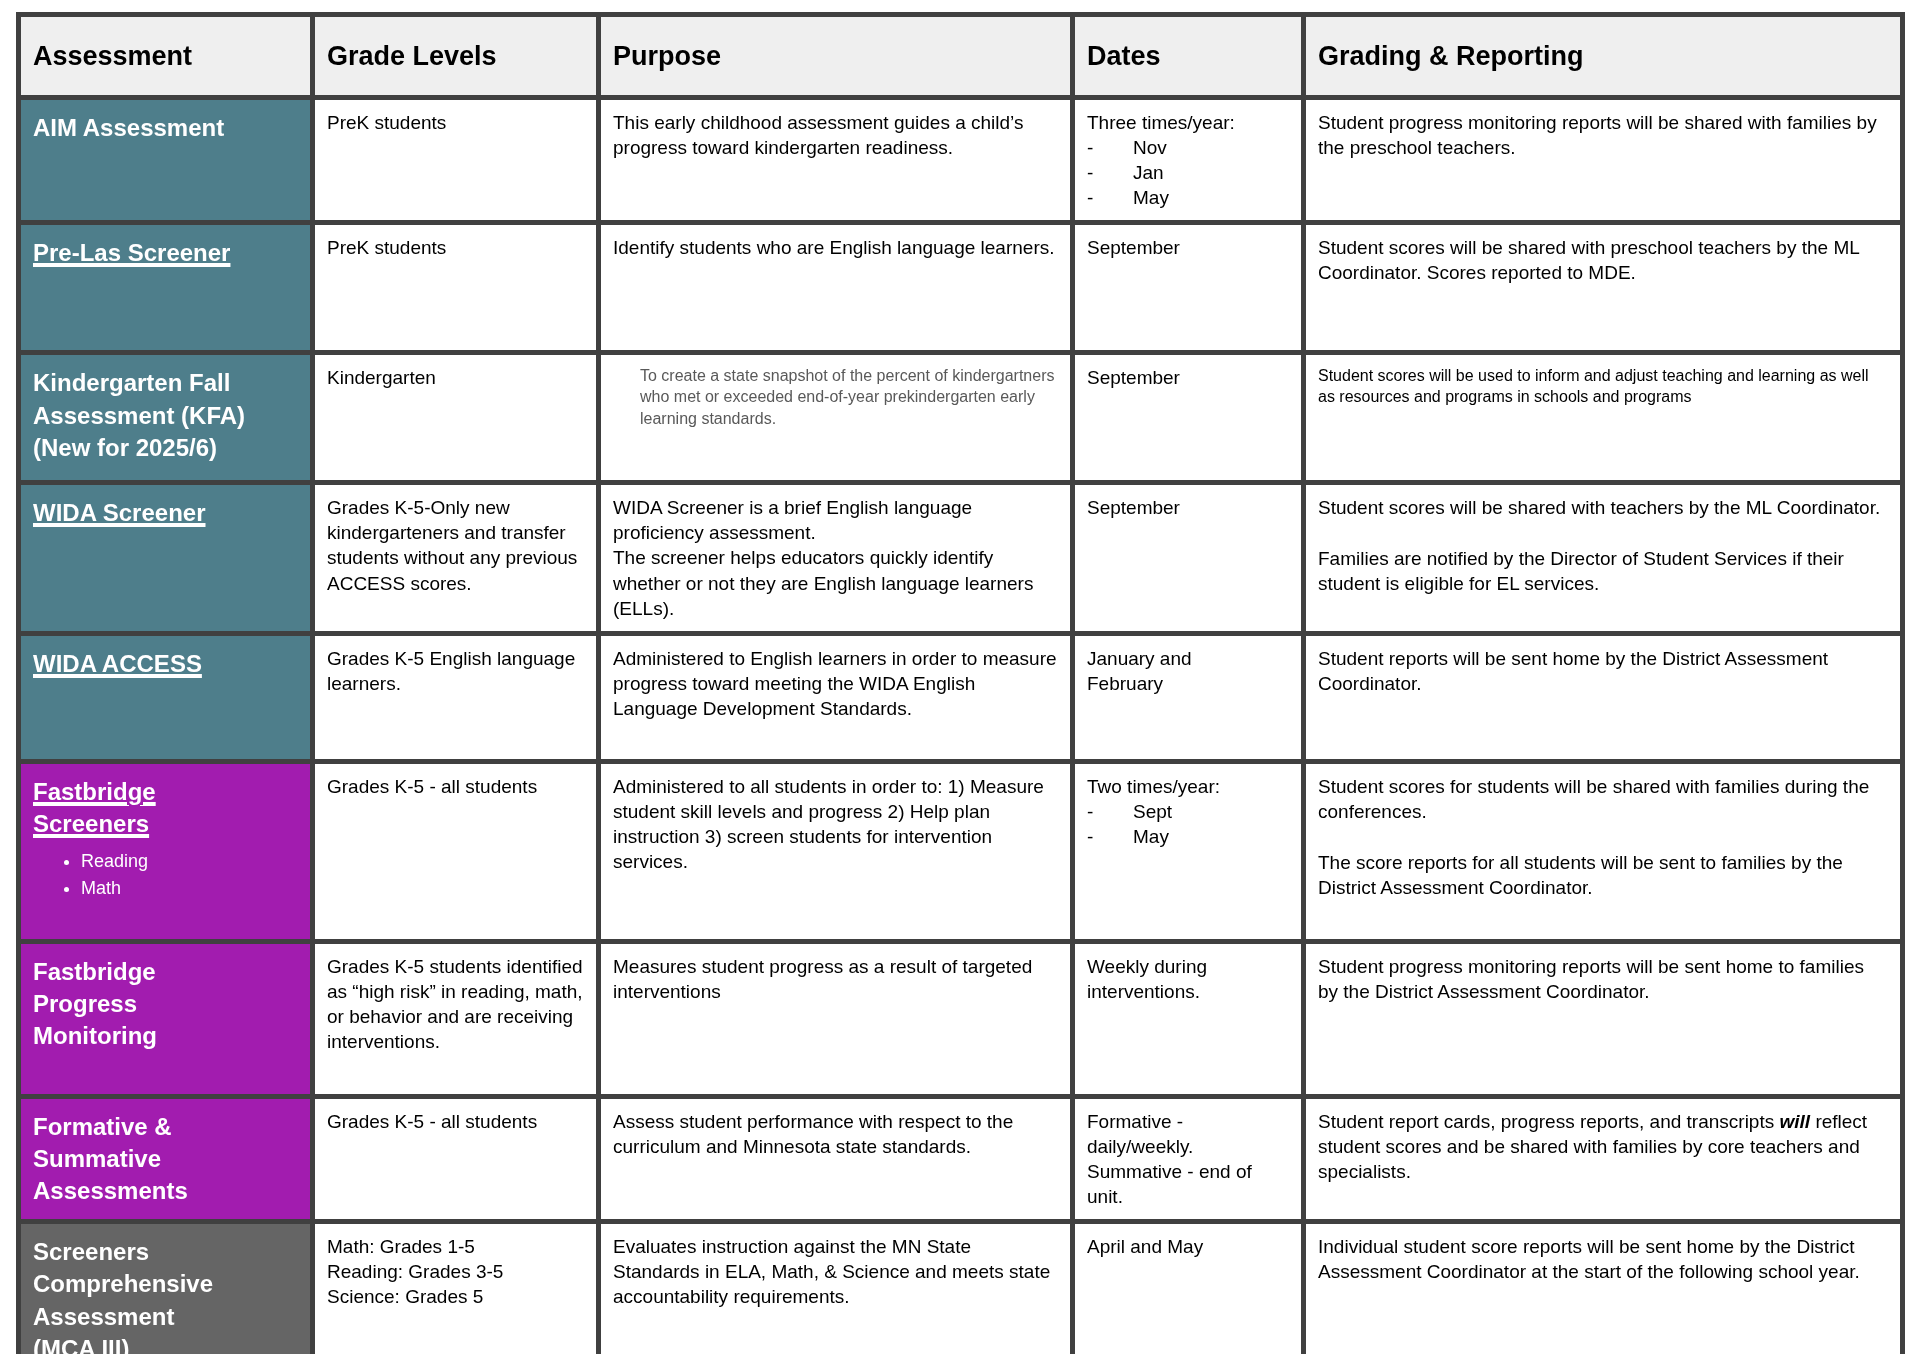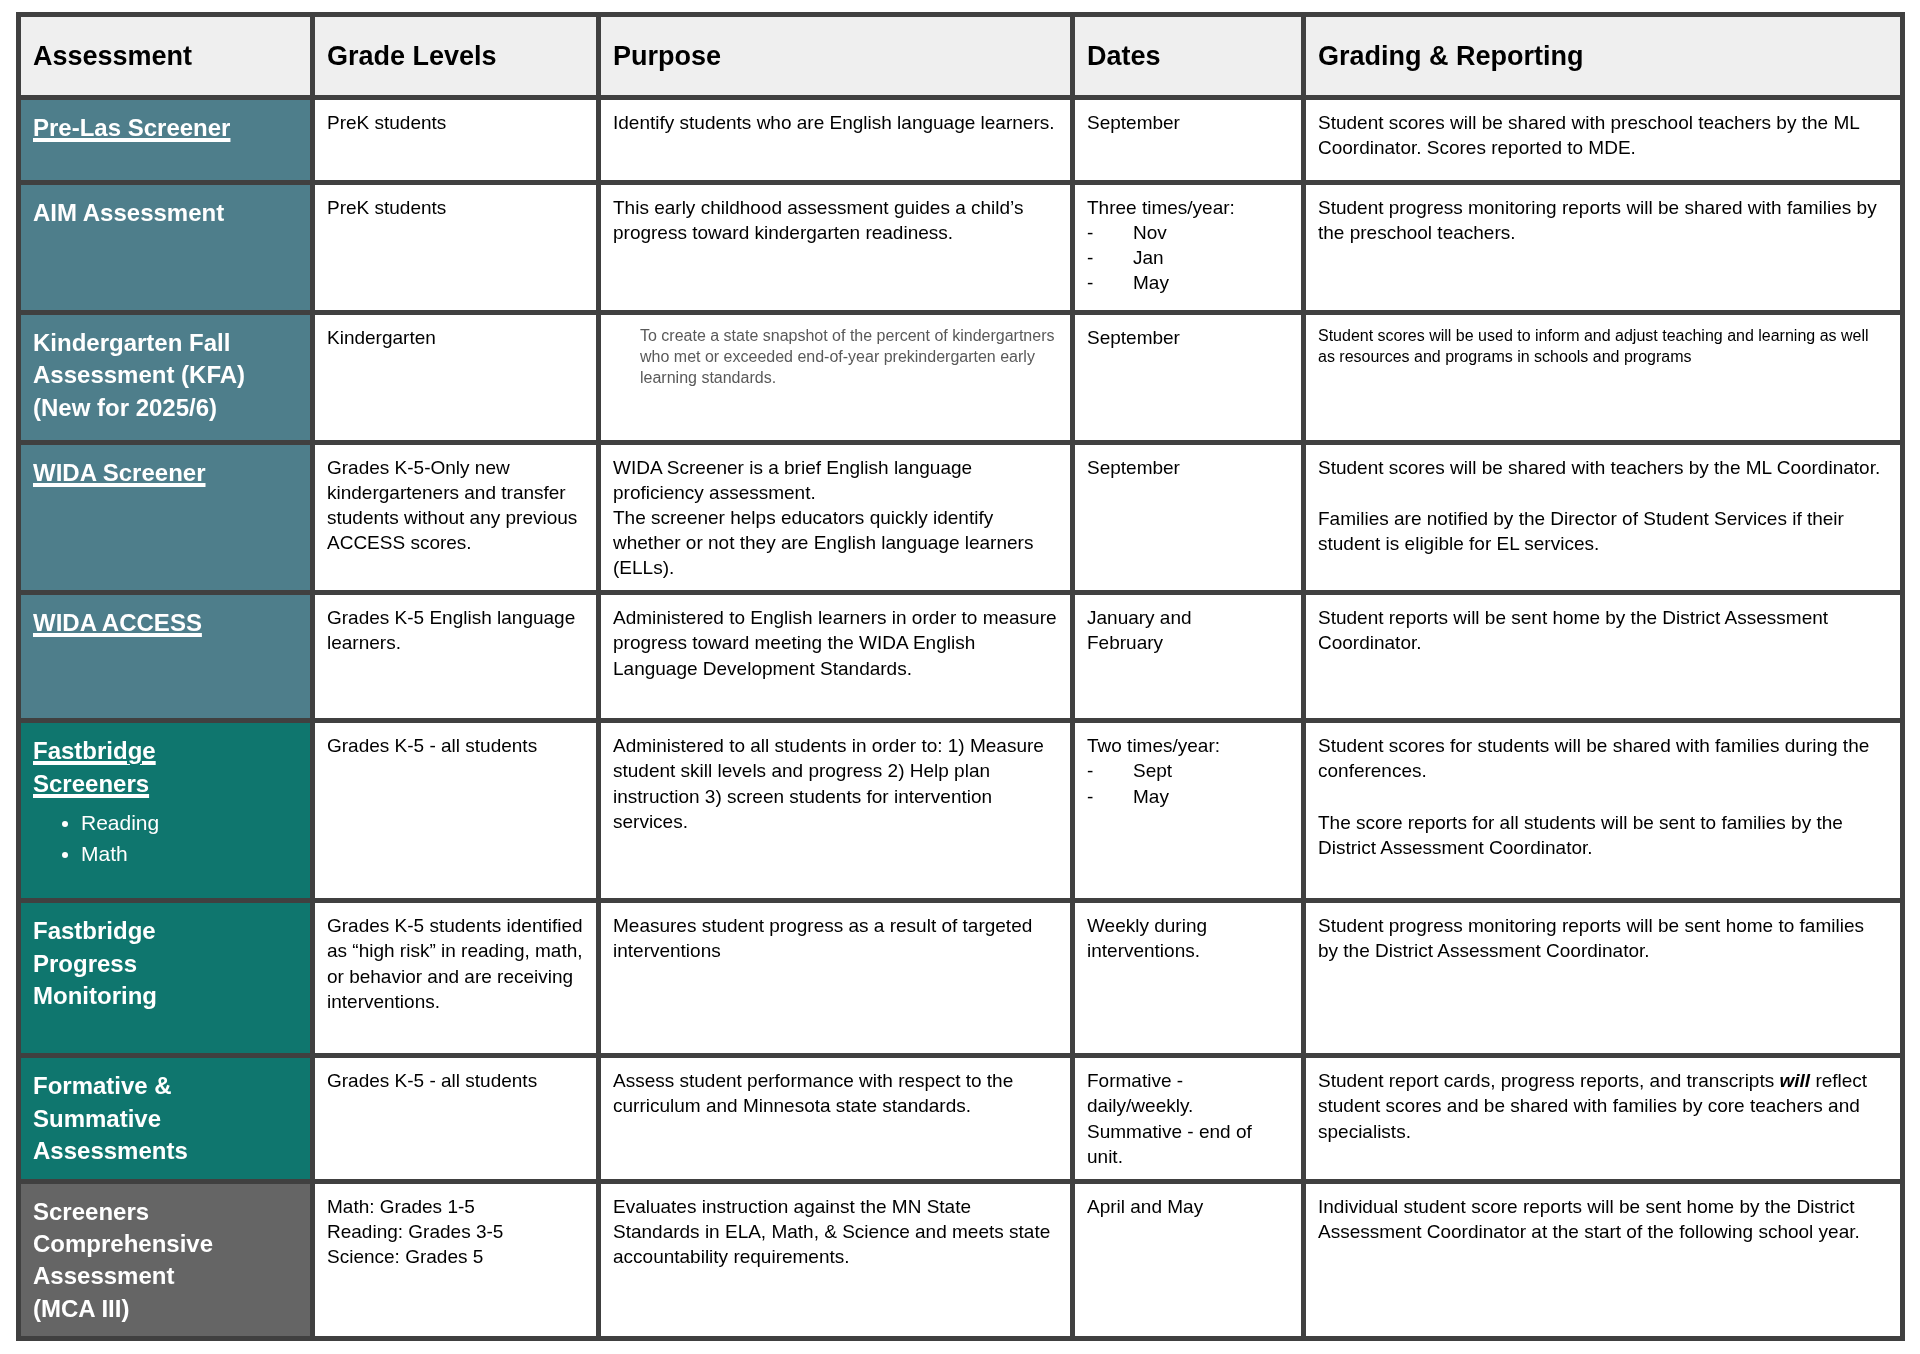--- a/index.html
+++ b/index.html
@@ -18,26 +18,26 @@
   tbody tr:nth-child(3){height:130px;}
   tbody tr:nth-child(4){height:127px;}
   tbody tr:nth-child(5){height:128px;}
   tbody tr:nth-child(6){height:180px;}
   tbody tr:nth-child(7){height:155px;}
   tbody tr:nth-child(8){height:106px;}
   tbody tr:nth-child(9){height:157px;}
   
   .c-assess{color:#ffffff;padding-top:12px;}
   .theme-teal{background:#4e7e8b;}
-  .theme-orange{background:#0f766e;}
+  .theme-orange{background:#a21caf;}
   .theme-gray{background:#656565;}
   .row-title{font-weight:700;font-size:24px;line-height:1.35;color:#ffffff;display:block;}
   .row-title.link .tl{text-decoration:underline;text-decoration-thickness:2px;text-underline-offset:4px;}
   a.row-title{cursor:pointer;}
-  .bullets{margin:8px 0 0 0;padding-left:48px;color:#ffffff;font-size:21px;line-height:1.45;}
+  .bullets{margin:8px 0 0 0;padding-left:48px;color:#ffffff;font-size:18px;line-height:1.45;}
   .bullets li{margin:0;}
   
   .line{margin:0;}
   
   .dash-row{display:flex;}
   .dash{width:46px;flex:none;}
   
   .para + .para{margin-top:26px;}
   .emph{font-weight:700;font-style:italic;}
   
@@ -61,66 +61,66 @@
         <th>Assessment</th>
         <th>Grade Levels</th>
         <th>Purpose</th>
         <th>Dates</th>
         <th>Grading &amp; Reporting</th>
       </tr>
     </thead>
     <tbody>
         <tr>
           <td class="c-assess theme-teal">
+            <div class="row-title">
+              <div class="tl">AIM Assessment</div>
+            </div>
+          </td>
+          <td class="c-grade">
+            <div class="line">PreK students</div>
+          </td>
+          <td class="c-purpose">
+            <div class="line">This early childhood assessment guides a child’s progress toward kindergarten readiness.</div>
+          </td>
+          <td class="c-dates">
+            <div class="line">Three times/year:</div>
+            <div class="dash-row">
+              <span class="dash">-</span>
+              <span>Nov</span>
+            </div>
+            <div class="dash-row">
+              <span class="dash">-</span>
+              <span>Jan</span>
+            </div>
+            <div class="dash-row">
+              <span class="dash">-</span>
+              <span>May</span>
+            </div>
+          </td>
+          <td class="c-grading">
+            <div class="para"><span class="">Student progress monitoring reports will be shared with families by the preschool teachers.</span></div>
+          </td>
+        </tr>
+        <tr>
+          <td class="c-assess theme-teal">
             <a class="row-title link" href="#">
               <div class="tl">Pre-Las Screener</div>
             </a>
           </td>
           <td class="c-grade">
             <div class="line">PreK students</div>
           </td>
           <td class="c-purpose">
             <div class="line">Identify students who are English language learners.</div>
           </td>
           <td class="c-dates">
             <div class="line">September</div>
           </td>
           <td class="c-grading">
             <div class="para"><span class="">Student scores will be shared with preschool teachers by the ML Coordinator. Scores reported to MDE.</span></div>
-          </td>
-        </tr>
-        <tr>
-          <td class="c-assess theme-teal">
-            <div class="row-title">
-              <div class="tl">AIM Assessment</div>
-            </div>
-          </td>
-          <td class="c-grade">
-            <div class="line">PreK students</div>
-          </td>
-          <td class="c-purpose">
-            <div class="line">This early childhood assessment guides a child’s progress toward kindergarten readiness.</div>
-          </td>
-          <td class="c-dates">
-            <div class="line">Three times/year:</div>
-            <div class="dash-row">
-              <span class="dash">-</span>
-              <span>Nov</span>
-            </div>
-            <div class="dash-row">
-              <span class="dash">-</span>
-              <span>Jan</span>
-            </div>
-            <div class="dash-row">
-              <span class="dash">-</span>
-              <span>May</span>
-            </div>
-          </td>
-          <td class="c-grading">
-            <div class="para"><span class="">Student progress monitoring reports will be shared with families by the preschool teachers.</span></div>
           </td>
         </tr>
         <tr>
           <td class="c-assess theme-teal">
             <div class="row-title">
               <div class="tl">Kindergarten Fall</div>
               <div class="tl">Assessment (KFA)</div>
               <div class="tl">(New for 2025/6)</div>
             </div>
           </td>

